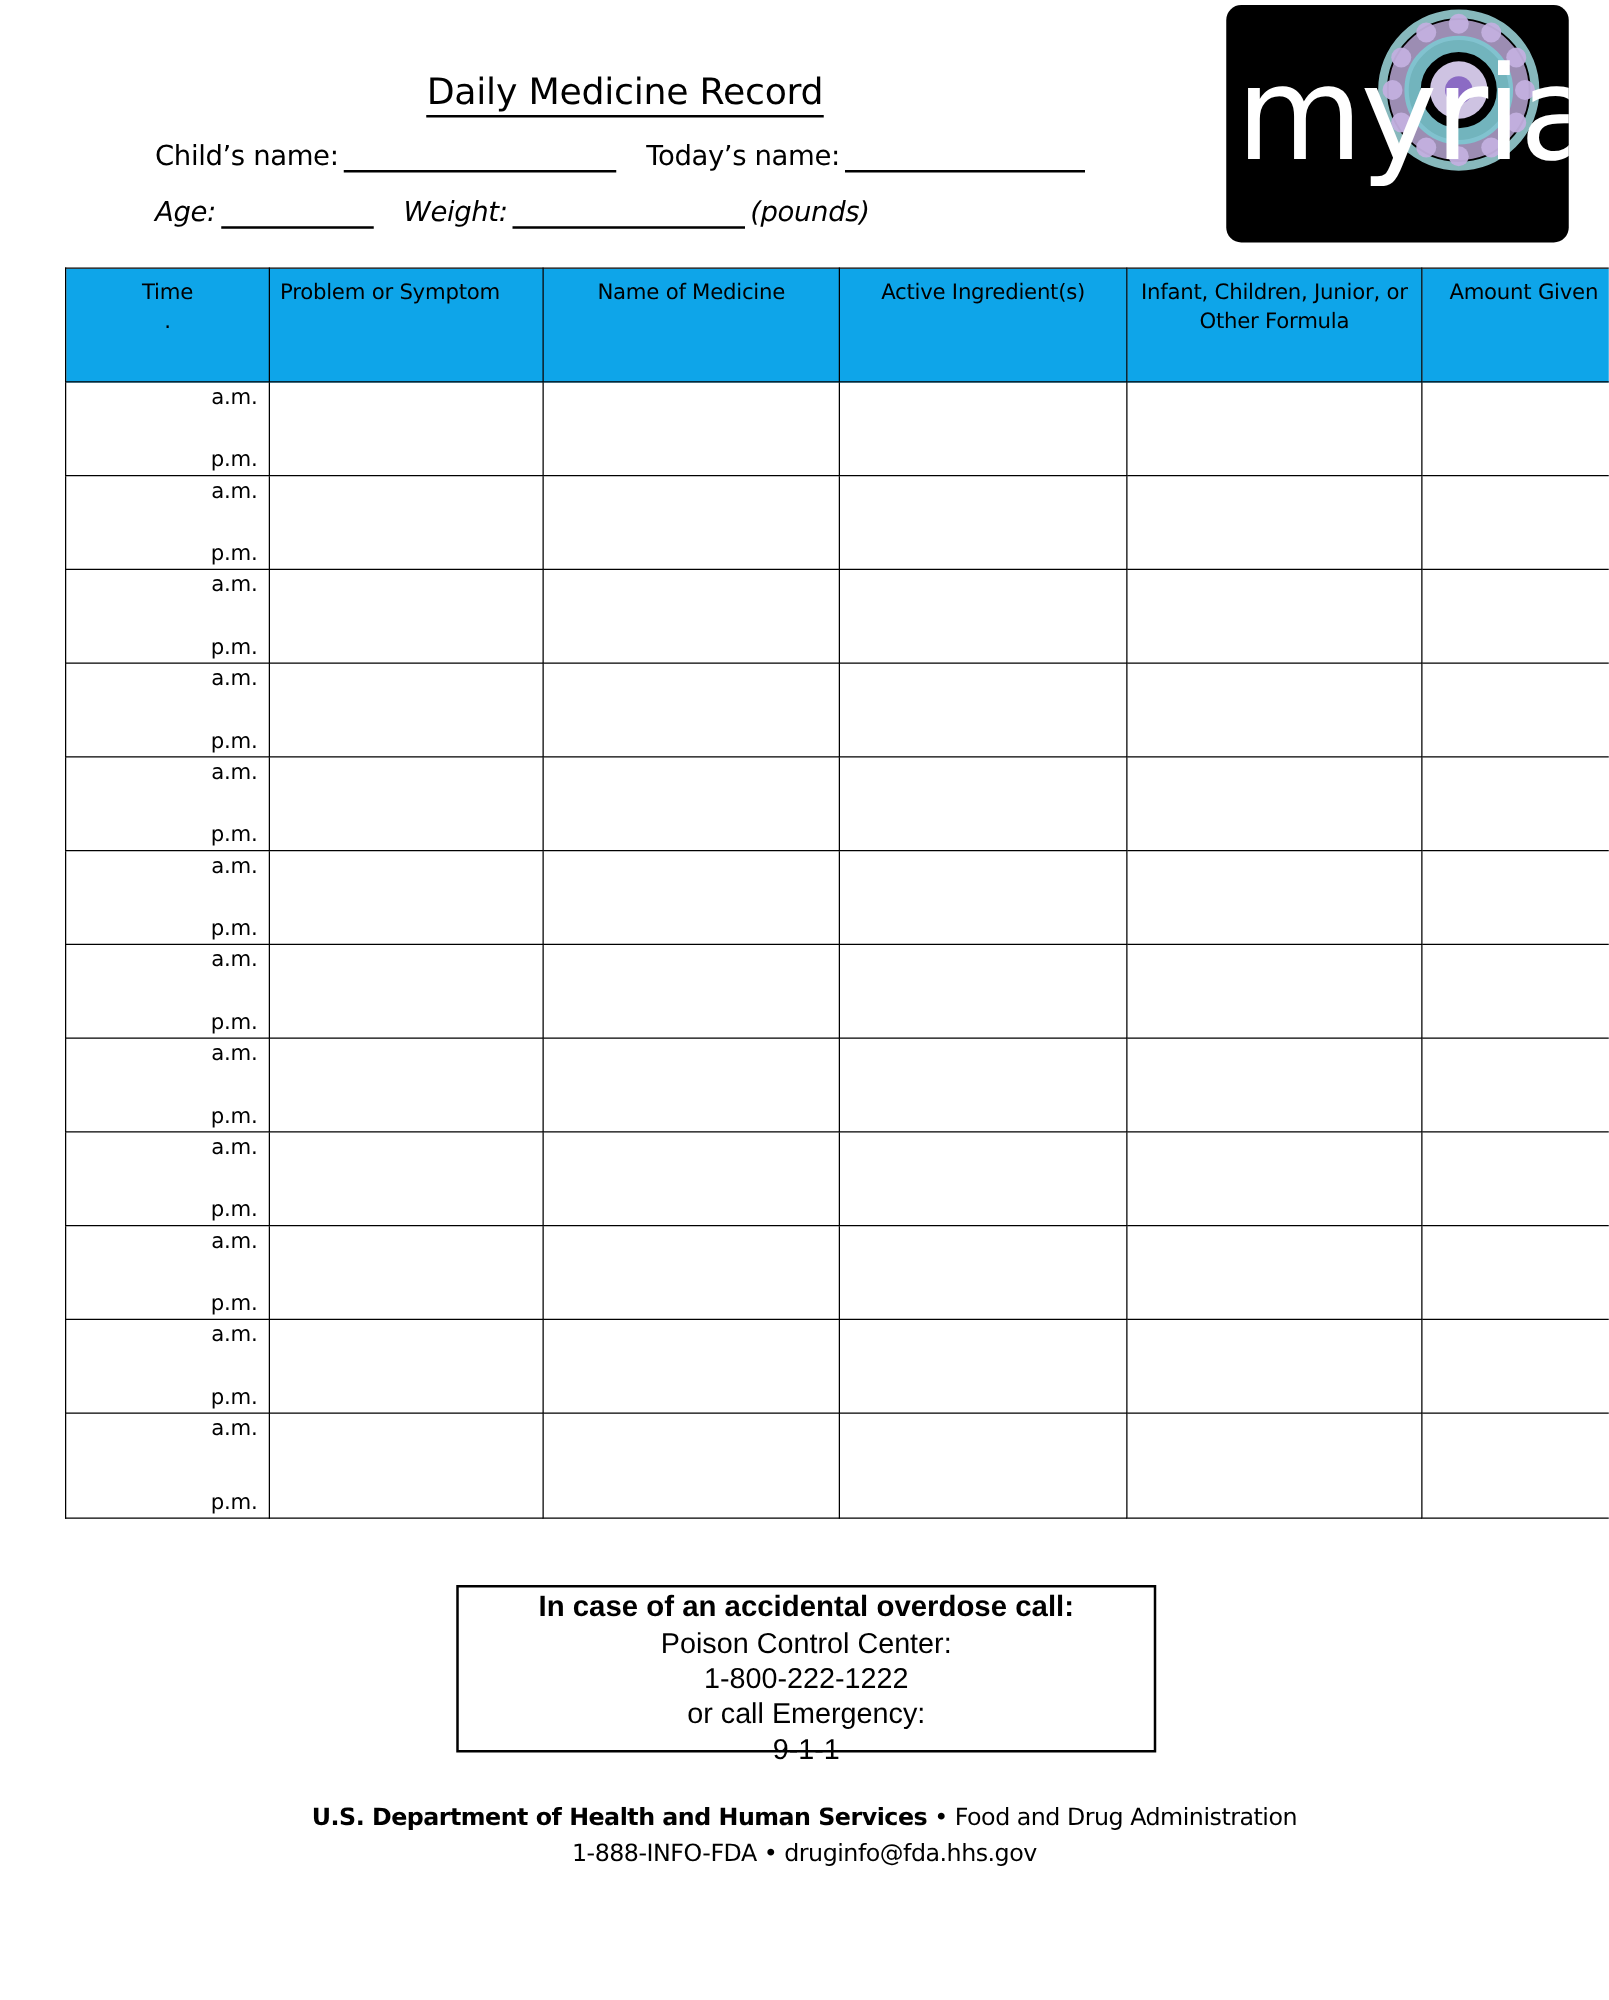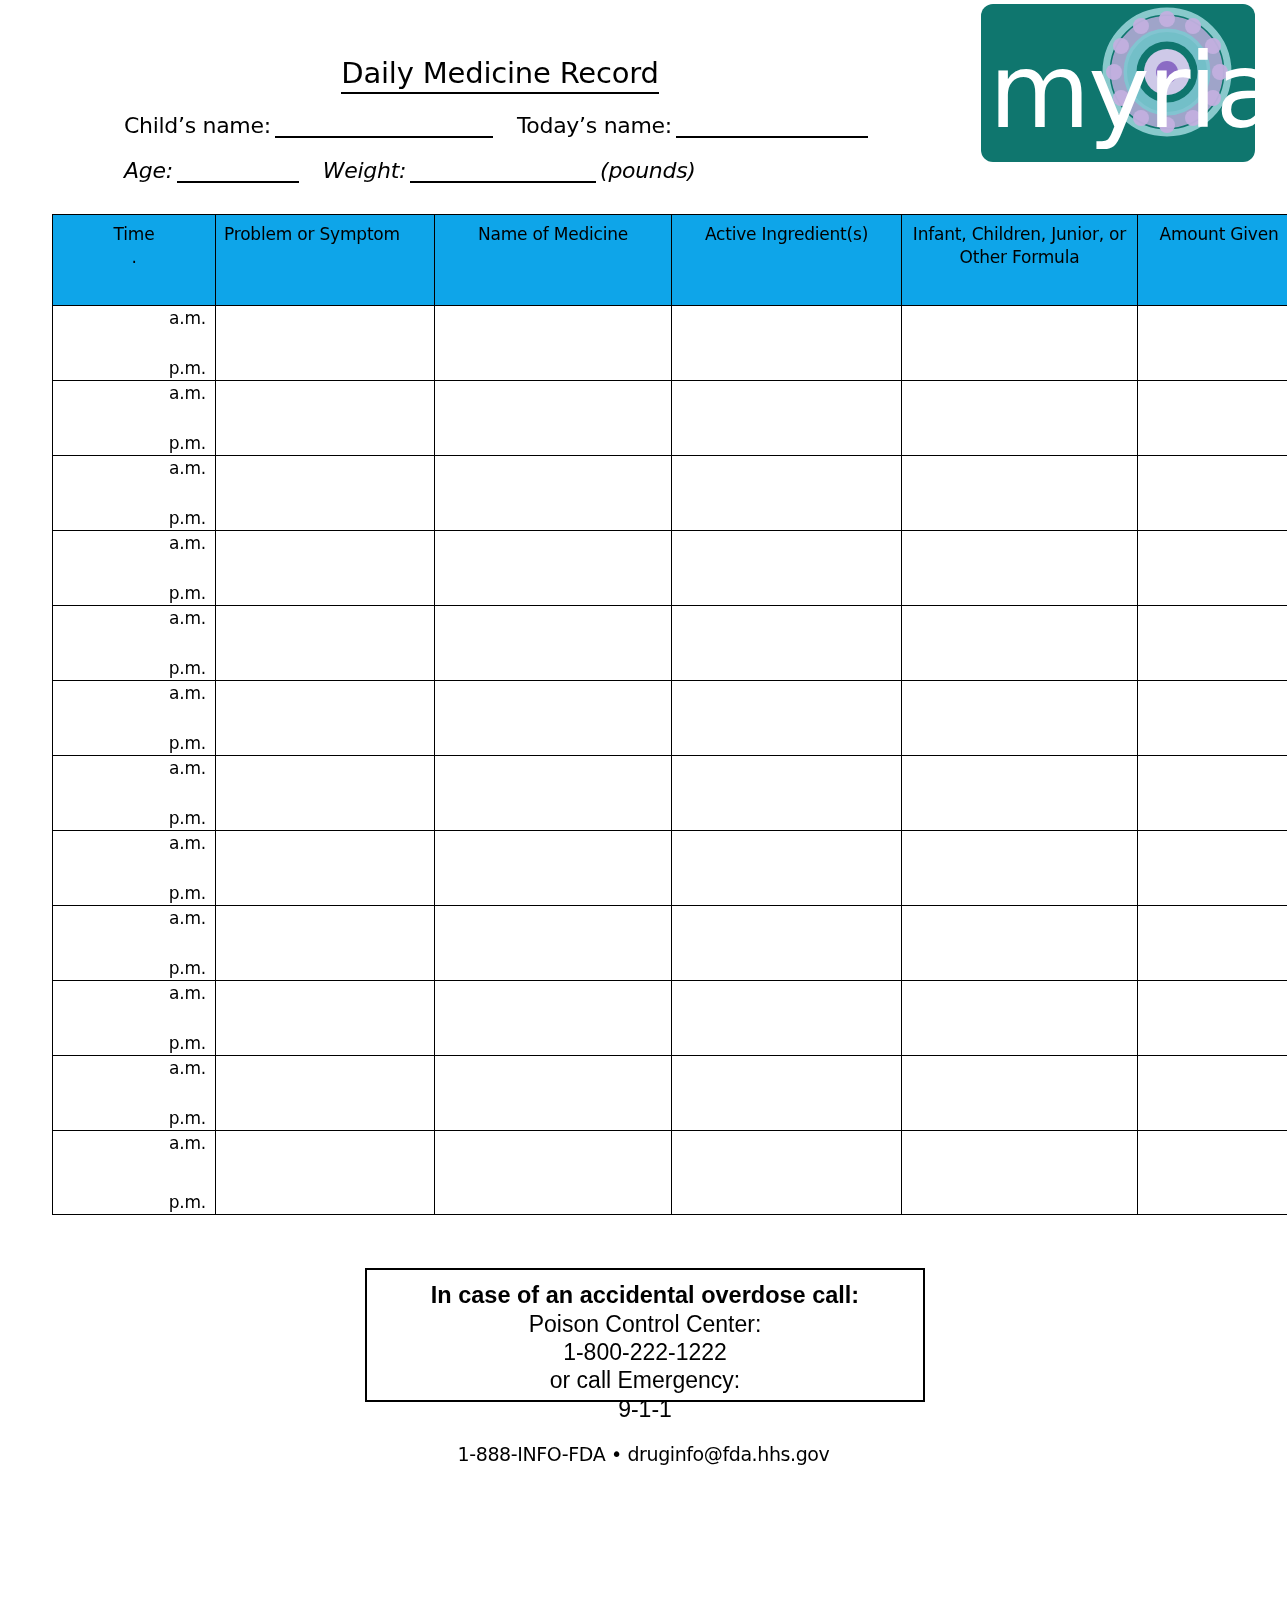--- a/index.html
+++ b/index.html
@@ -16,22 +16,22 @@
     color: #000000;
     overflow: hidden;
   }
 
   
   .logo {
     position: absolute;
     left: 981px;
     top: 4px;
     width: 274px;
-    height: 158px;
-    background: #0f766e;
+    height: 190px;
+    background: #000000;
     border-radius: 12px;
     overflow: hidden;
   }
   .logo-mandala {
     position: absolute;
     left: 120px;
     top: 2px;
     width: 132px;
     height: 132px;
   }
@@ -149,21 +149,21 @@
     left: 365px;
     top: 1268px;
     width: 560px;
     height: 134px;
     border: 2px solid #000;
     box-sizing: border-box;
     text-align: center;
     font-family: "Liberation Sans", sans-serif;
     font-size: 23px;
     line-height: 1.23;
-    padding-top: 11px;
+    padding-top: 1px;
   }
   .overdose-box .od-head {
     font-weight: bold;
     font-size: 23.5px;
   }
 
   
   .footer {
     position: absolute;
     left: 0;
@@ -369,14 +369,15 @@
 
 <div class="overdose-box">
   <div class="od-head">In case of an accidental overdose call:</div>
   <div>Poison Control Center:</div>
   <div>1-800-222-1222</div>
   <div>or call Emergency:</div>
   <div>9-1-1</div>
 </div>
 
 <div class="footer">
+  <div><span class="ft-bold">U.S. Department of Health and Human Services</span><span> • Food and Drug Administration</span></div>
   <div>1-888-INFO-FDA • druginfo@fda.hhs.gov</div>
 </div>
 
 </body></html>

